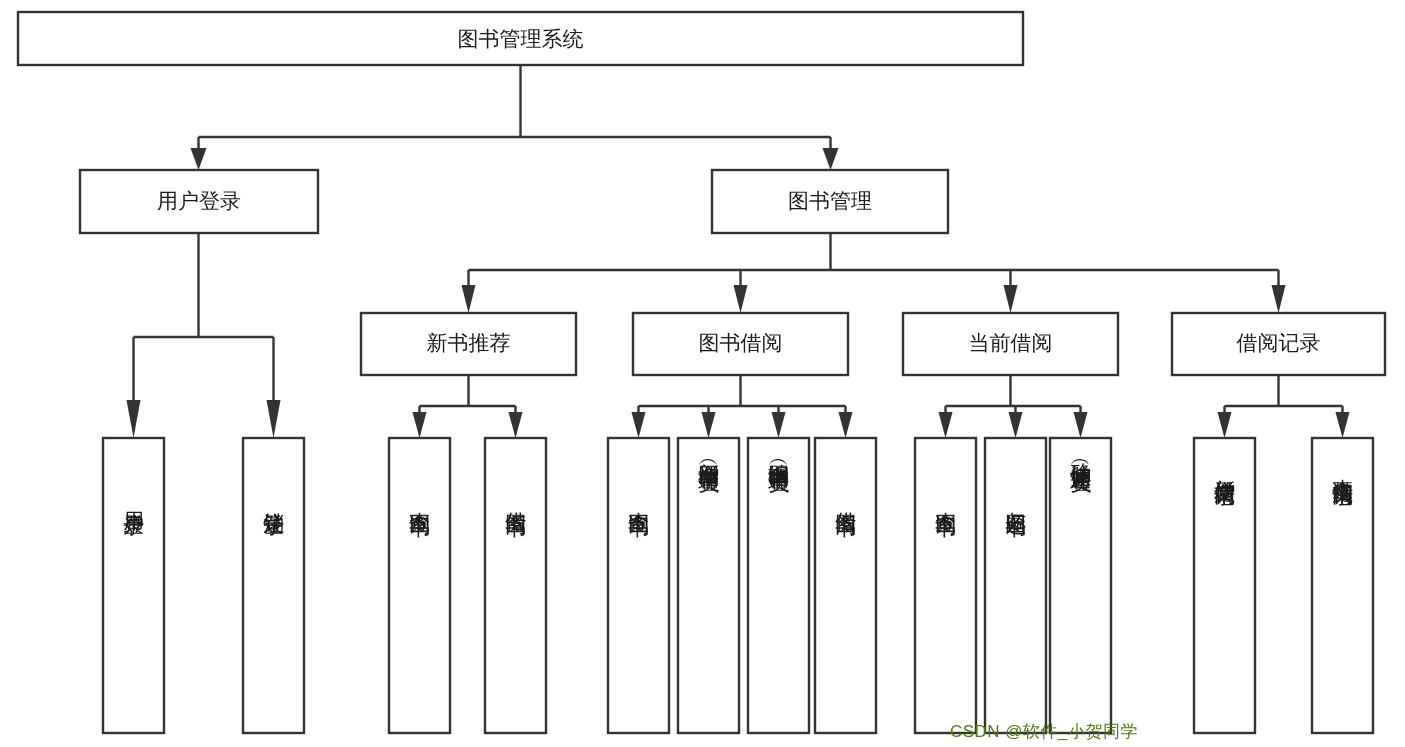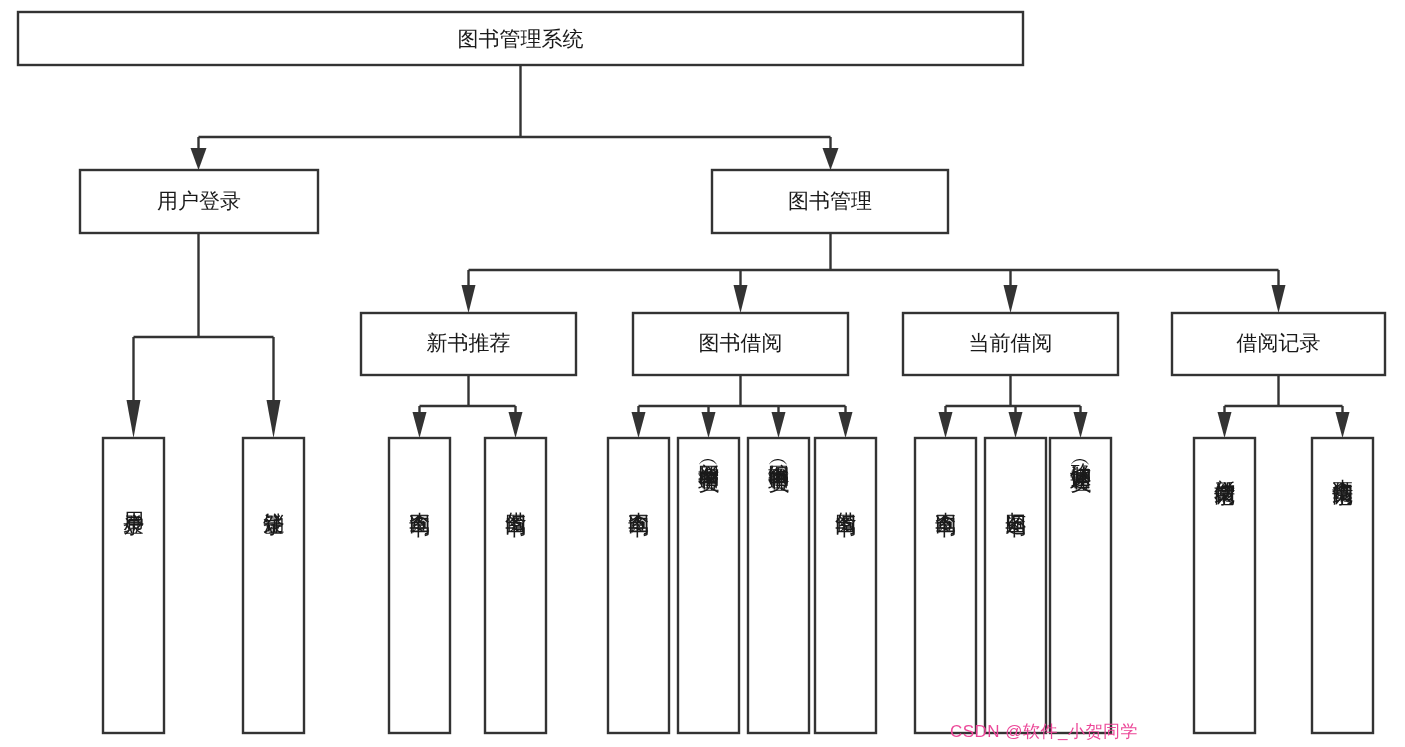--- a/index.html
+++ b/index.html
@@ -67,21 +67,21 @@
     letter-spacing: 1.5px;
     white-space: pre;
     text-align: left;
   }
   #watermark {
     position: absolute;
     right: 8px;
     bottom: 4px;
     font-family: "Liberation Sans", "DejaVu Sans", sans-serif;
     font-size: 17px;
-    color: #ec4899;
+    color: #4d7c0f;
     letter-spacing: 0.5px;
     white-space: pre;
     user-select: none;
   }
 </style>
 </head>
 <body>
 
 <div id="diagram-root">
 

